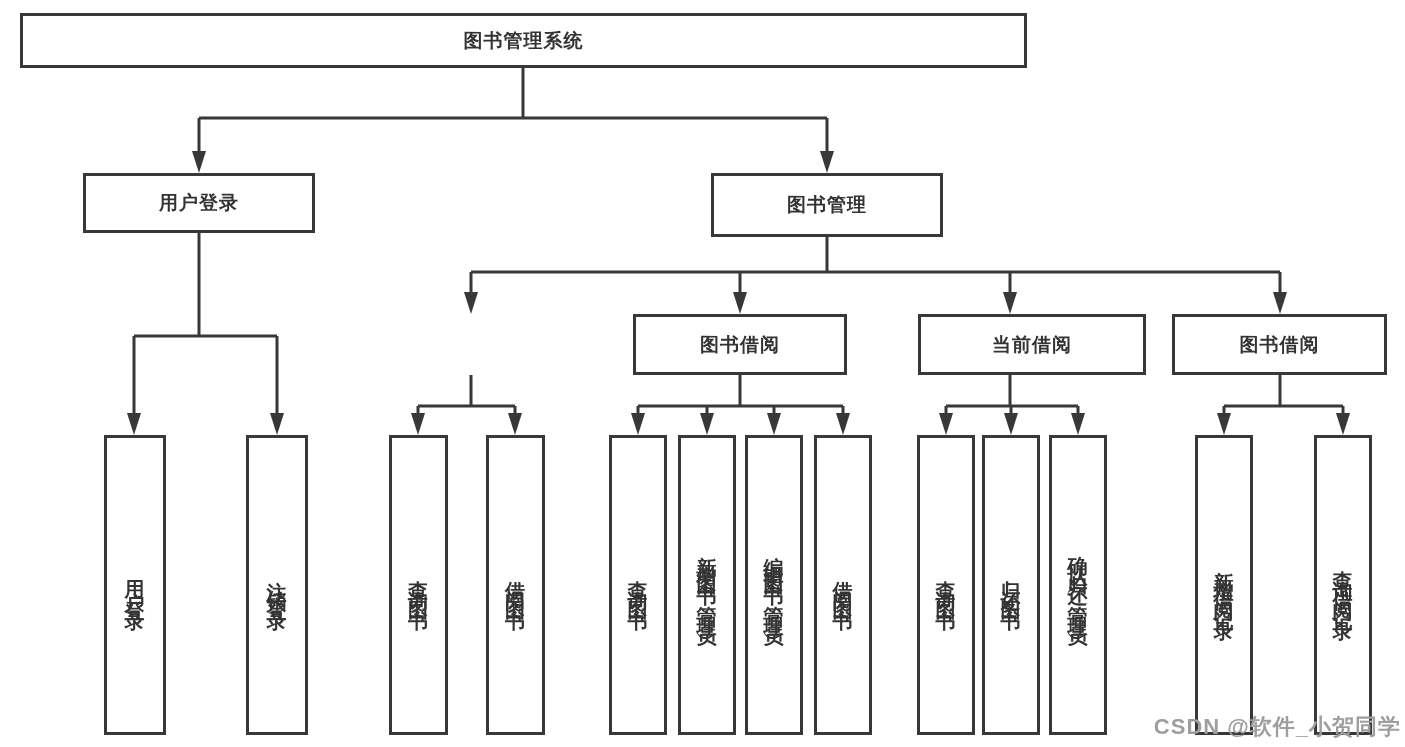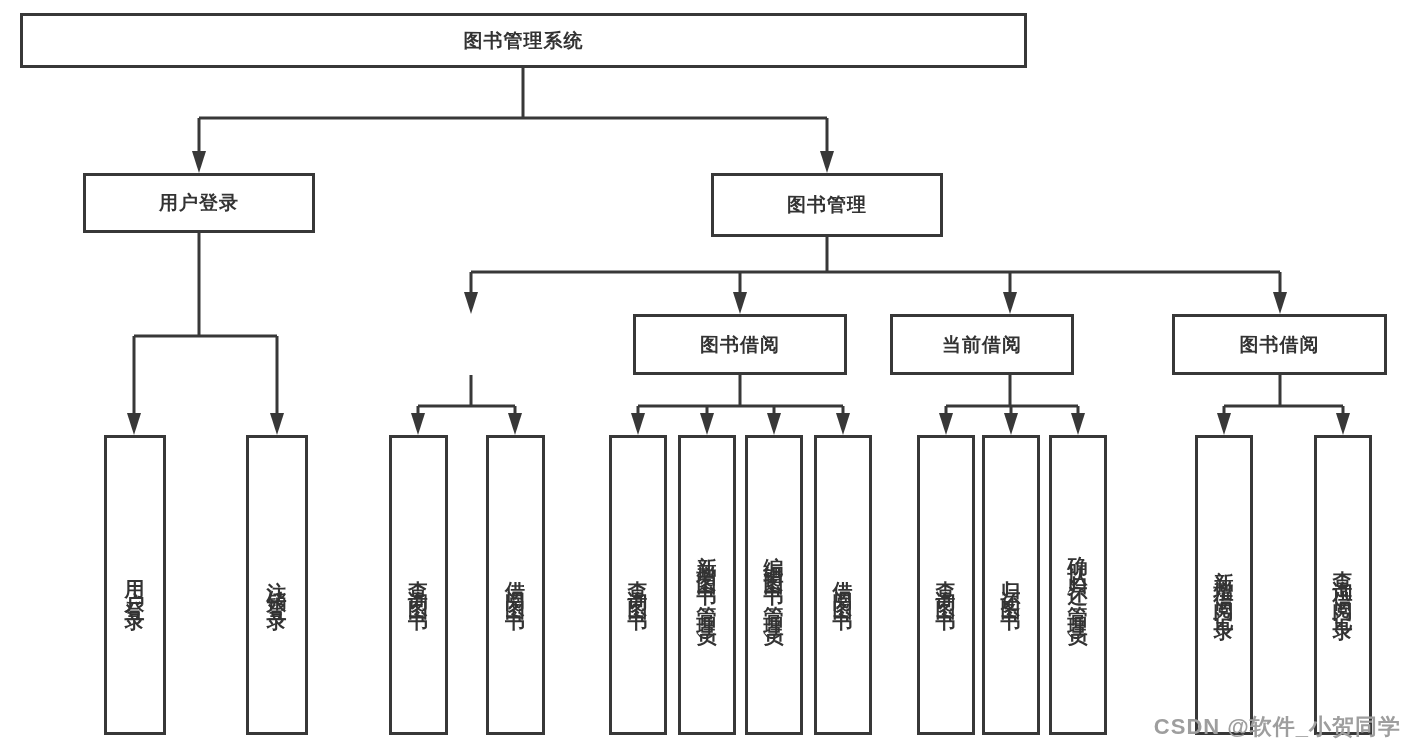--- a/index.html
+++ b/index.html
@@ -92,21 +92,21 @@
       <polygon points="1336,413 1350,413 1343,435"></polygon>
     </g>
   </svg>
 
   <div class="node h-node" style="left:20px;top:13px;width:1007px;height:55px">图书管理系统</div>
 
   <div class="node h-node" style="left:83px;top:173px;width:232px;height:60px">用户登录</div>
   <div class="node h-node" style="left:711px;top:173px;width:232px;height:64px">图书管理</div>
 
   <div class="node h-node" style="left:633px;top:314px;width:214px;height:61px">图书借阅</div>
-  <div class="node h-node" style="left:890px;top:314px;width:184px;height:61px">当前借阅</div>
+  <div class="node h-node" style="left:918px;top:314px;width:228px;height:61px">当前借阅</div>
   <div class="node h-node" style="left:1172px;top:314px;width:215px;height:61px">图书借阅</div>
 
   <div class="node v-node" style="left:104px;width:62px">
     <span>用户登录</span>
   </div>
   <div class="node v-node" style="left:246px;width:62px">
     <span>注销登录</span>
   </div>
   <div class="node v-node" style="left:389px;width:59px">
     <span>查询图书</span>

